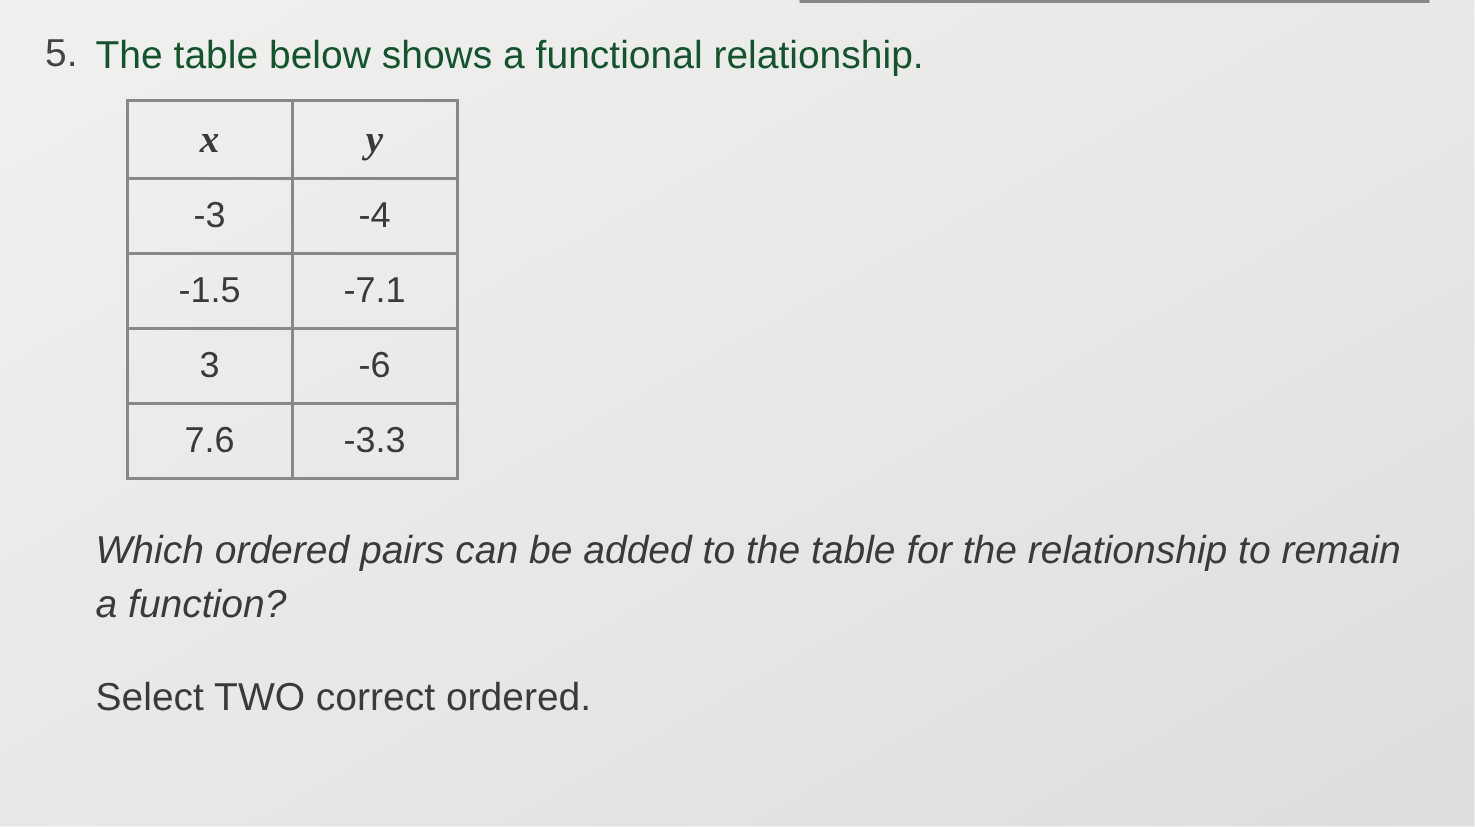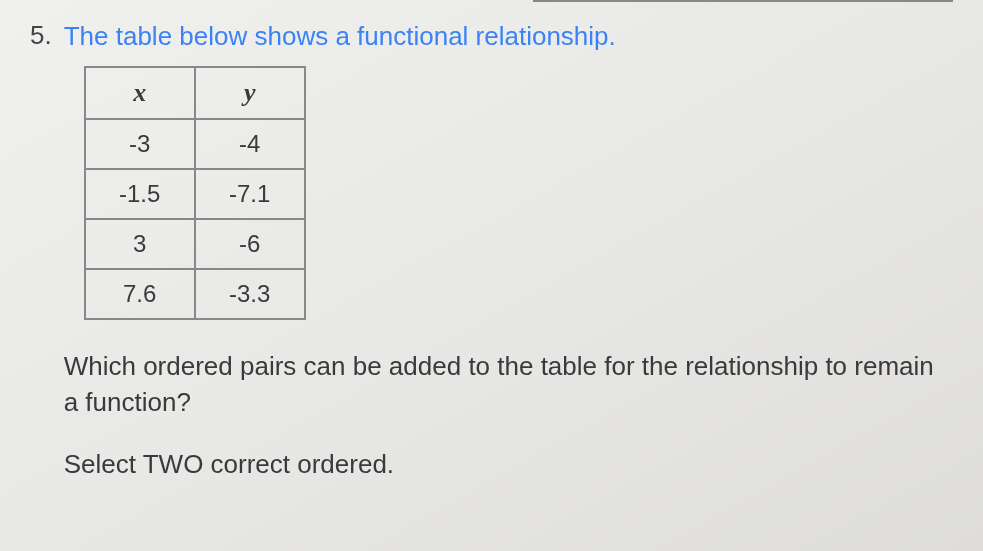--- a/index.html
+++ b/index.html
@@ -25,21 +25,21 @@
     .question-number {
       font-size: 26px;
       color: #444;
       flex-shrink: 0;
     }
     .question-content {
       flex: 1;
     }
     .intro-text {
       font-size: 26px;
-      color: #3b82f6;
+      color: #14532d;
       line-height: 1.3;
       margin-bottom: 12px;
     }
     .data-table {
       border-collapse: collapse;
       margin-left: 20px;
       margin-bottom: 28px;
     }
     .data-table th,
     .data-table td {
@@ -55,20 +55,21 @@
       font-style: italic;
       font-weight: bold;
       font-family: 'Times New Roman', serif;
       font-size: 26px;
     }
     .prompt-text {
       font-size: 26px;
       color: #3a3a3a;
       line-height: 1.4;
       margin-bottom: 28px;
+      font-style: italic;
     }
     .instruction-text {
       font-size: 26px;
       color: #3a3a3a;
     }
     .top-line {
       position: absolute;
       top: 0;
       right: 30px;
       width: 420px;

